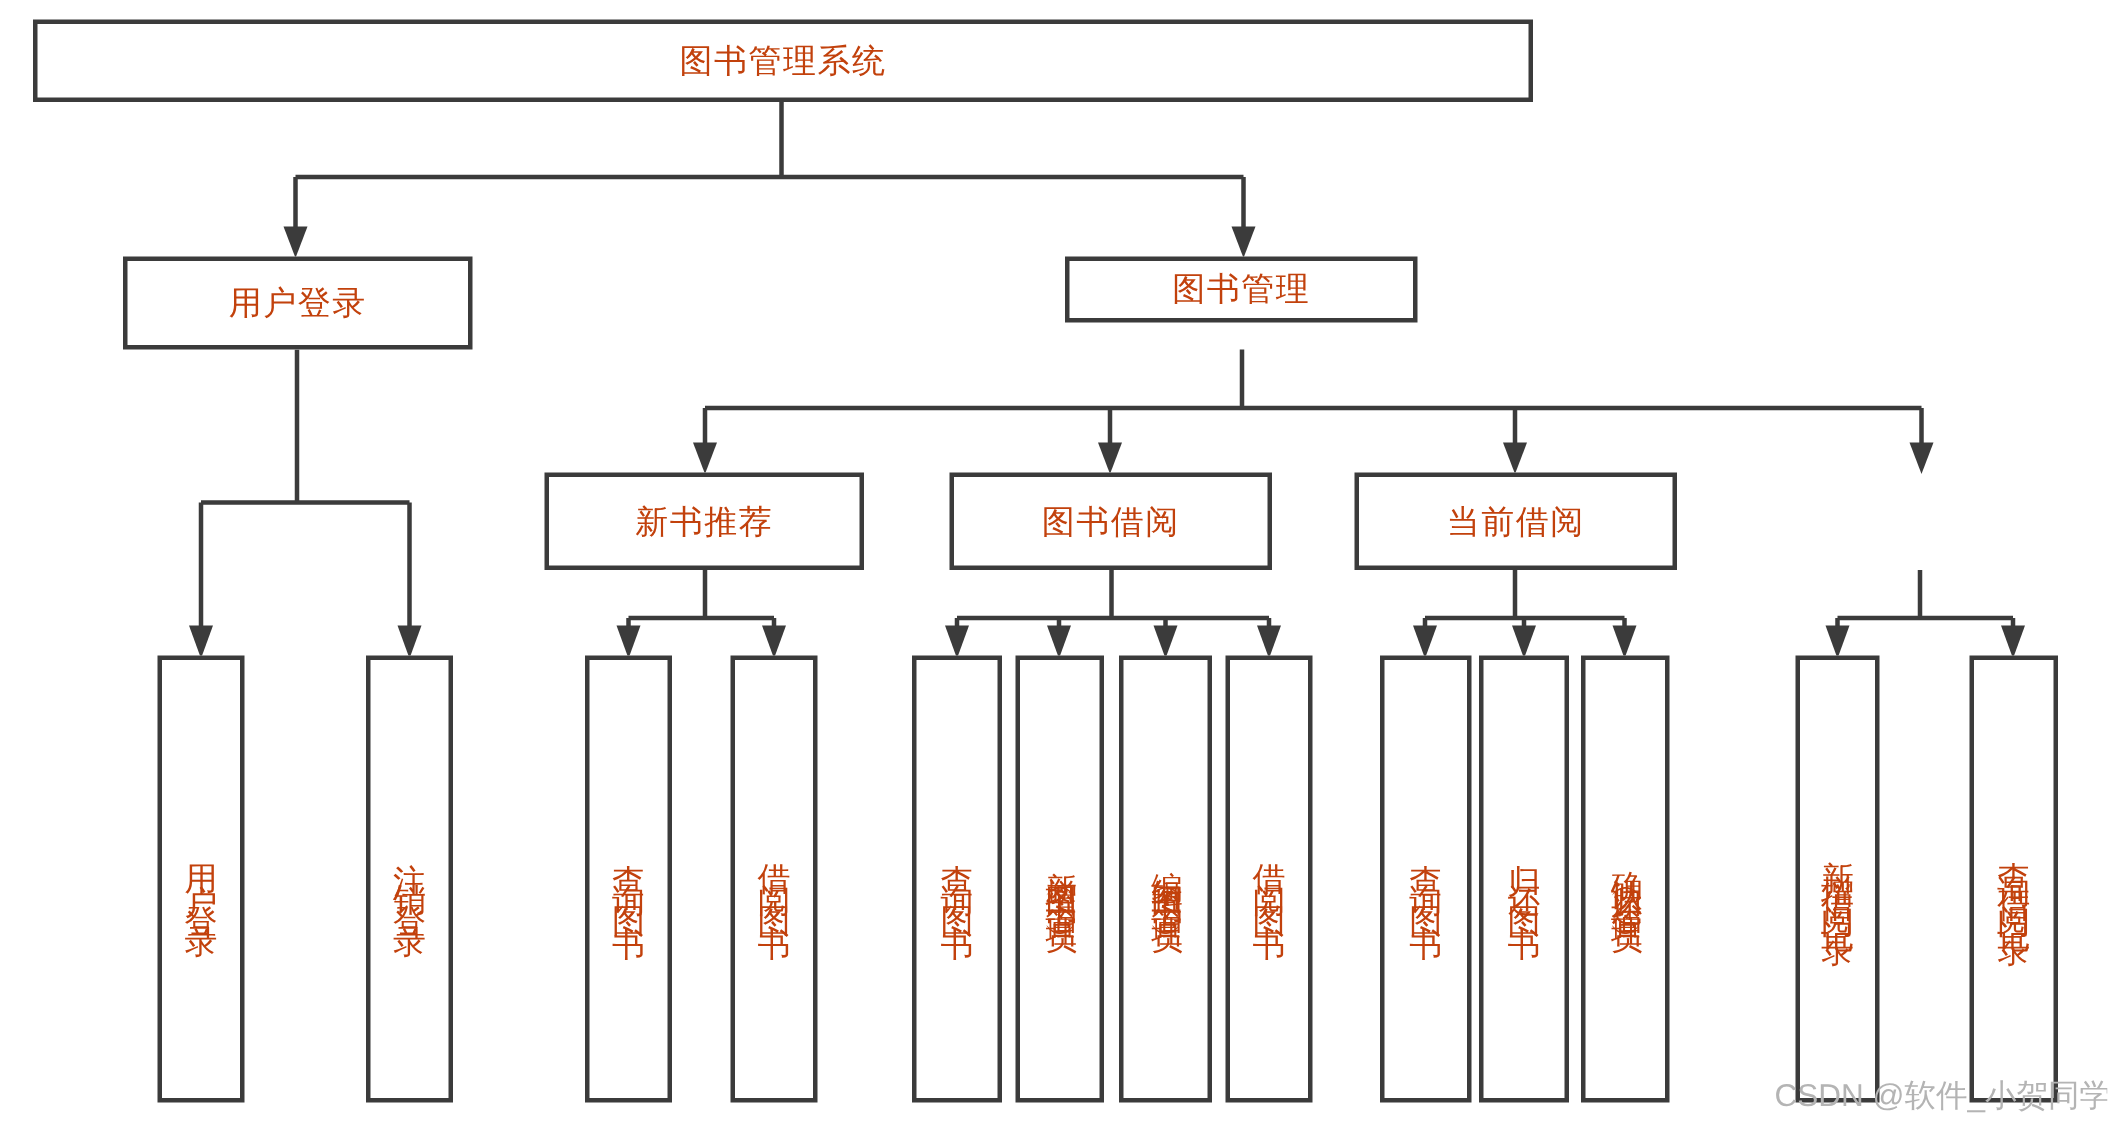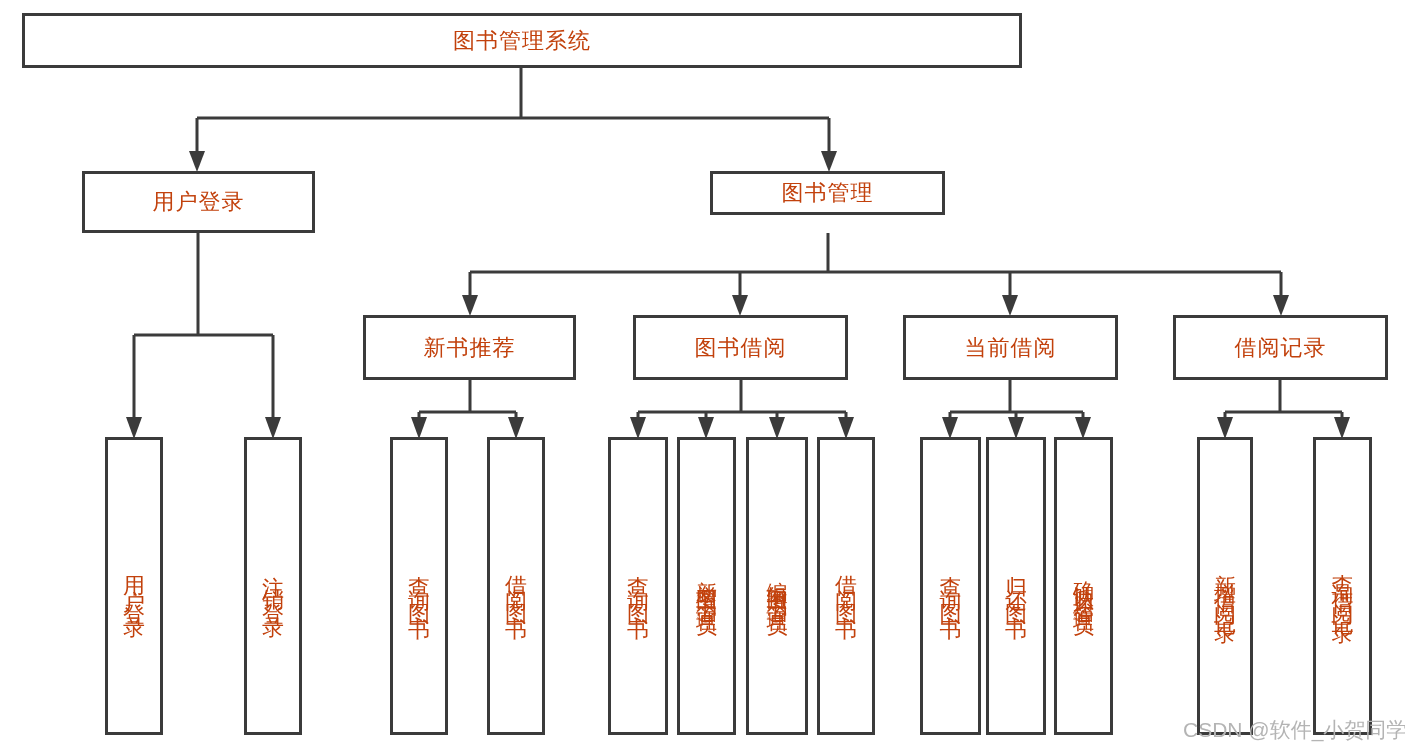--- a/index.html
+++ b/index.html
@@ -99,21 +99,20 @@
   </svg>
 
   <div class="node hbox" style="left:22px; top:13px; width:1000px; height:55px;">图书管理系统</div>
 
   <div class="node hbox" style="left:82px; top:171px; width:233px; height:62px;">用户登录</div>
   <div class="node hbox" style="left:710px; top:171px; width:235px; height:44px;">图书管理</div>
 
   <div class="node hbox" style="left:633px; top:315px; width:215px; height:65px;">图书借阅</div>
   <div class="node hbox" style="left:363px; top:315px; width:213px; height:65px;">新书推荐</div>
   <div class="node hbox" style="left:903px; top:315px; width:215px; height:65px;">当前借阅</div>
-  <div class="node hbox" style="left:1173px; top:315px; width:215px; height:65px;">借阅记录</div>
 
   <div class="node vbox sp-lg" style="left:105px; top:437px; width:58px; height:298px;">用户登录</div>
   <div class="node vbox sp-lg" style="left:244px; top:437px; width:58px; height:298px;">注销登录</div>
 
   <div class="node vbox sp-lg" style="left:390px; top:437px; width:58px; height:298px;">查询图书</div>
   <div class="node vbox sp-lg" style="left:487px; top:437px; width:58px; height:298px;">借阅图书</div>
 
   <div class="node vbox sp-lg" style="left:608px; top:437px; width:60px; height:298px;">查询图书</div>
   <div class="node vbox sp-sm" style="left:677px; top:437px; width:59px; height:298px;">新增图书（管理员）</div>
   <div class="node vbox sp-sm" style="left:746px; top:437px; width:62px; height:298px;">编辑图书（管理员）</div>

